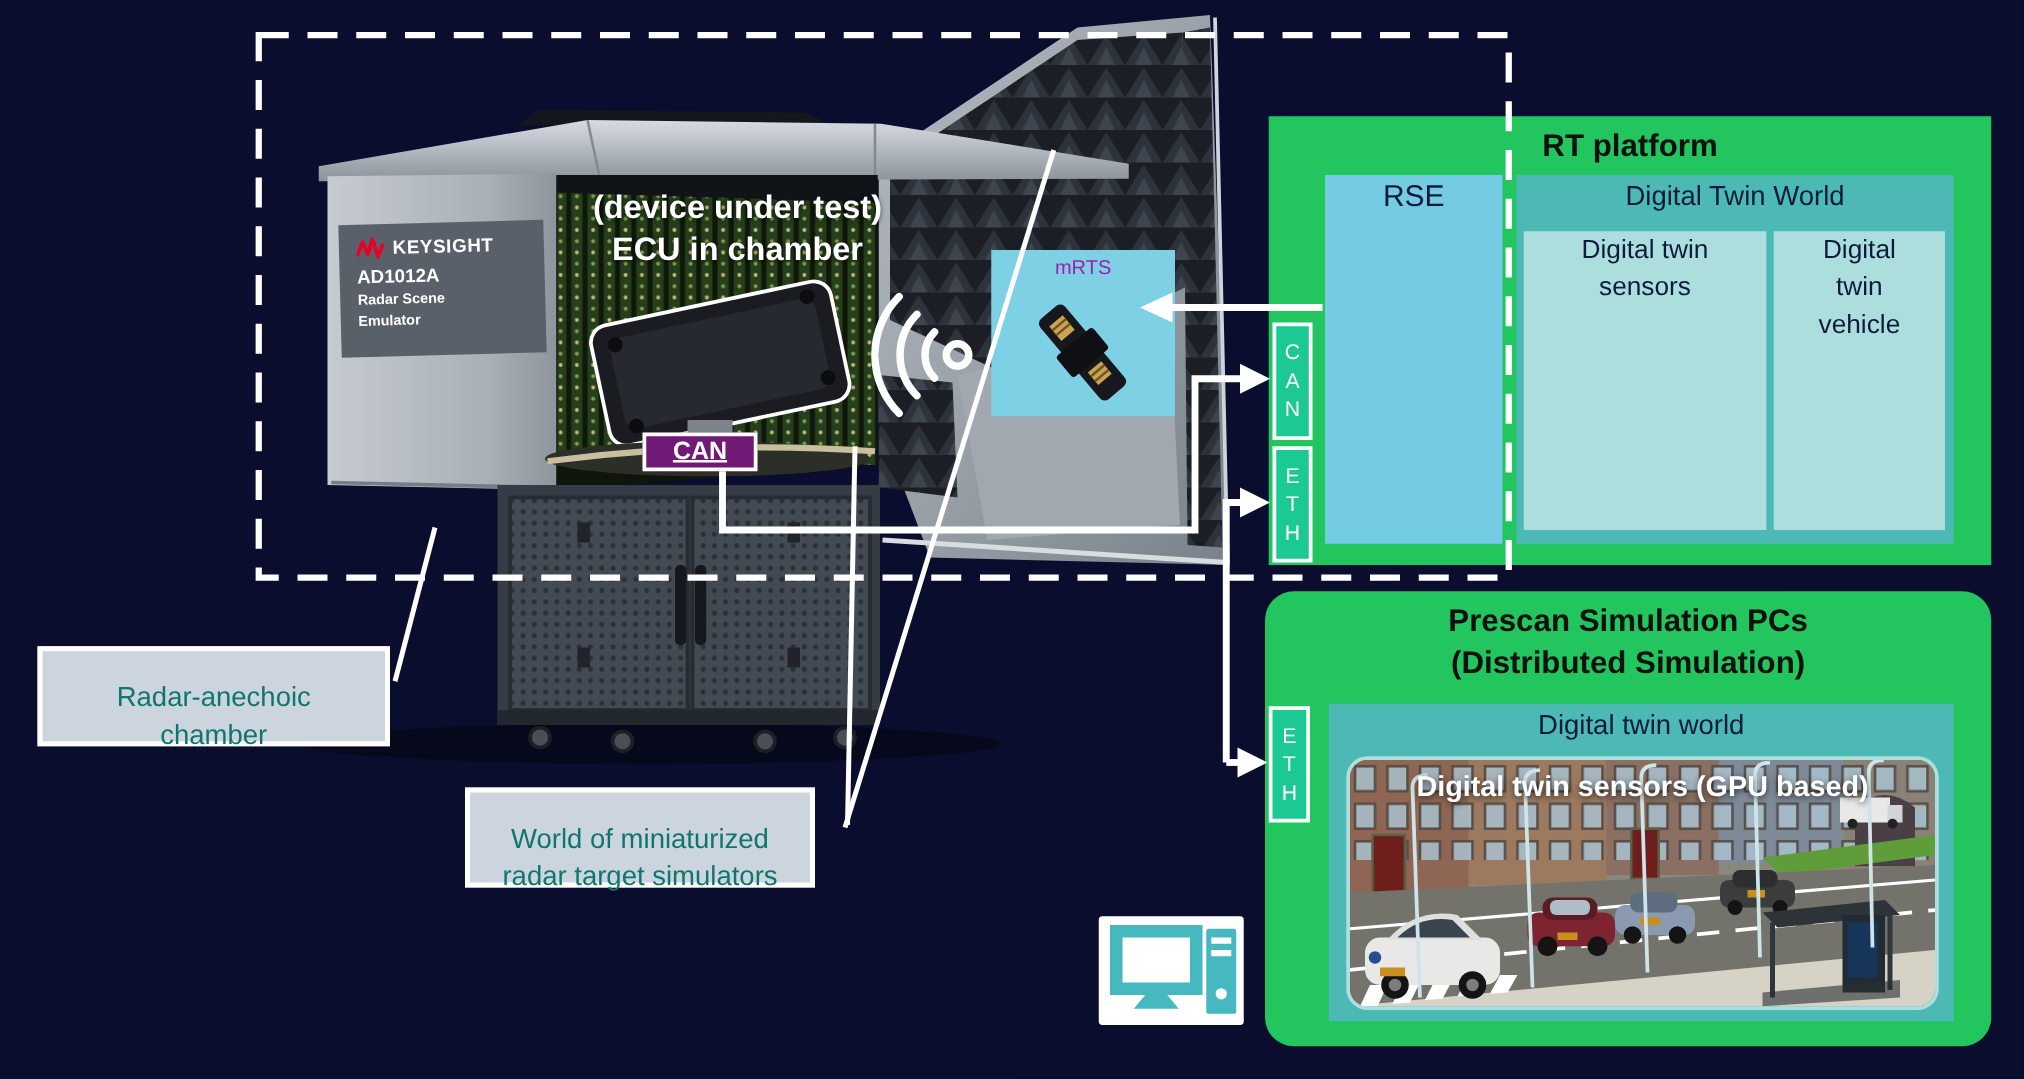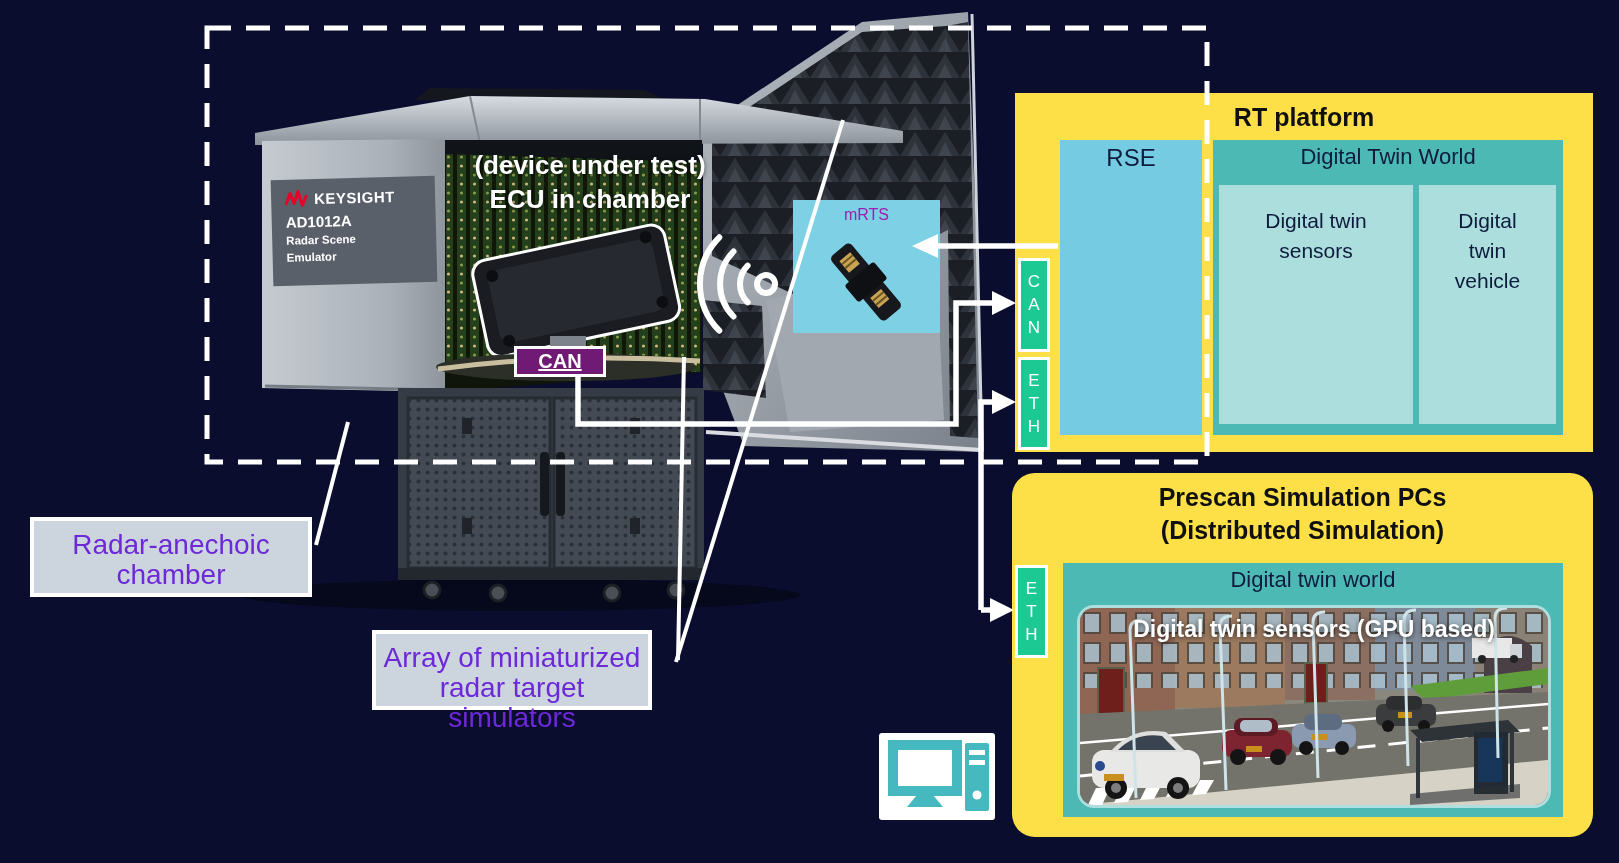--- a/index.html
+++ b/index.html
@@ -16,46 +16,46 @@
   .brand{font-weight:bold;font-size:15px;letter-spacing:.5px;}
   .model{font-weight:bold;font-size:15px;margin-top:6px;}
   .prod{font-weight:bold;font-size:11.5px;margin-top:3px;line-height:14px;}
 
   .ecu-overlay{left:420px;top:148px;width:340px;text-align:center;color:#fff;font-weight:bold;
                font-size:26px;line-height:34px;z-index:4;text-shadow:0 1px 4px rgba(0,0,0,.6);}
 
   .mrts{left:793px;top:200px;width:147px;height:133px;background:#7ed0e4;z-index:4;}
   .mrts-label{position:absolute;top:6px;left:0;width:100%;text-align:center;color:#a21caf;font-size:16px;}
 
-  .panel{background:#fde047;z-index:4;}
+  .panel{background:#22c55e;z-index:4;}
   #rt-panel{left:1015px;top:93px;width:578px;height:359px;}
   #prescan-panel{left:1012px;top:473px;width:581px;height:364px;border-radius:23px;}
   .panel-title{width:100%;text-align:center;font-weight:bold;color:#101010;font-size:25px;line-height:33px;padding-top:8px;}
   .rse{left:45px;top:47px;width:142px;height:295px;background:#75cce2;color:#0e1b3d;
        text-align:center;font-size:24px;padding-top:4px;box-sizing:border-box;}
   .dtw{left:198px;top:47px;width:350px;height:295px;background:#4db9b5;color:#0e1b3d;}
   .dtw-head{width:100%;text-align:center;font-size:22px;padding-top:4px;color:#0e1b3d;}
-  .twinbox{background:#abdedc;color:#0e1b3d;text-align:center;font-size:21px;line-height:30px;padding-top:21px;box-sizing:border-box;}
+  .twinbox{background:#abdedc;color:#0e1b3d;text-align:center;font-size:21px;line-height:30px;padding-top:0;box-sizing:border-box;}
   #twin-sensors{left:6px;top:45px;width:194px;height:239px;}
   #twin-vehicle{left:206px;top:45px;width:137px;height:239px;}
 
   .port{background:#1cc993;border:3px solid #fff;box-sizing:border-box;display:flex;flex-direction:column;
         align-items:center;justify-content:center;gap:3px;color:#fff;font-size:17px;z-index:5;}
   #port-can{left:3px;top:165px;width:32px;height:94px;}
   #port-eth-rt{left:3px;top:264px;width:32px;height:93px;}
   #port-eth-ps{left:3px;top:92px;width:33px;height:93px;}
 
   .dtw2{left:51px;top:90px;width:500px;height:254px;background:#4db9b5;}
   .scene{left:17px;top:45px;width:468px;height:197px;border-radius:14px;overflow:hidden;
          box-shadow:0 0 0 3px rgba(255,255,255,.55);}
   .scene-overlay{position:absolute;left:0;top:8px;width:100%;text-align:center;color:#fff;font-weight:bold;
                  font-size:23px;text-shadow:0 1px 5px rgba(0,0,0,.65);z-index:2;}
 
-  .callout{background:#ccd5de;border:4px solid #fff;color:#6d28d9;text-align:center;font-size:28px;
-           line-height:30px;box-sizing:border-box;padding-top:9px;z-index:4;}
+  .callout{background:#ccd5de;border:4px solid #fff;color:#0f766e;text-align:center;font-size:22px;
+           line-height:30px;box-sizing:border-box;padding-top:22px;z-index:4;}
   #label-chamber{left:30px;top:517px;width:282px;height:80px;}
   #label-array{left:372px;top:630px;width:280px;height:80px;}
 
   .can-mid{left:514px;top:346px;width:92px;height:31px;background:#701a75;border:3px solid #fff;
            box-sizing:border-box;color:#fff;font-weight:600;font-size:20px;text-align:center;line-height:25px;z-index:4;text-decoration:underline;}
 
   .pc-box{left:879px;top:733px;width:116px;height:87px;background:#fff;z-index:4;border-radius:3px;}
 
   .topsvg{z-index:9;pointer-events:none;}
 </style>
@@ -329,21 +329,21 @@
       <span>T</span>
       <span>H</span>
     </div>
   </div>
 
   <div class="abs callout" id="label-chamber">
     <div>Radar-anechoic</div>
     <div>chamber</div>
   </div>
   <div class="abs callout" id="label-array">
-    <div>Array of miniaturized</div>
+    <div>World of miniaturized</div>
     <div>radar target simulators</div>
   </div>
 
   <div class="abs pc-box">
     <svg width="116" height="87" viewBox="0 0 116 87">
       <rect x="14" y="12" width="64" height="46" fill="#fff" stroke="#45b8c0" stroke-width="10"></rect>
       <polygon points="38,62 54,62 64,74 28,74" fill="#45b8c0"></polygon>
       <rect x="86" y="10" width="24" height="68" rx="2" fill="#45b8c0"></rect>
       <rect x="90" y="17" width="16" height="5" fill="#fff"></rect>
       <rect x="90" y="27" width="16" height="5" fill="#fff"></rect>

